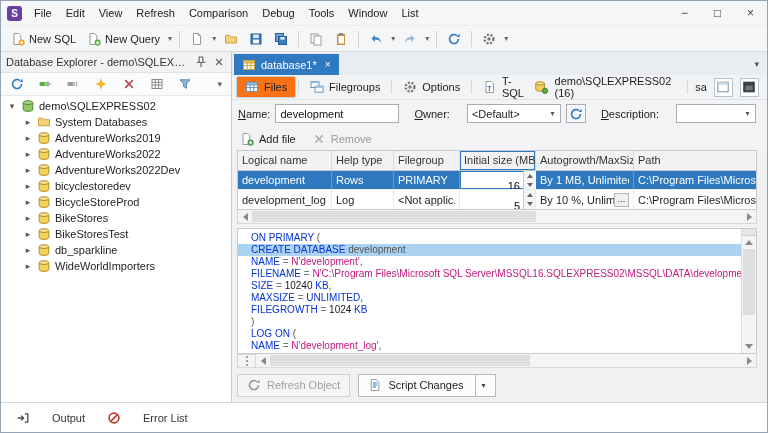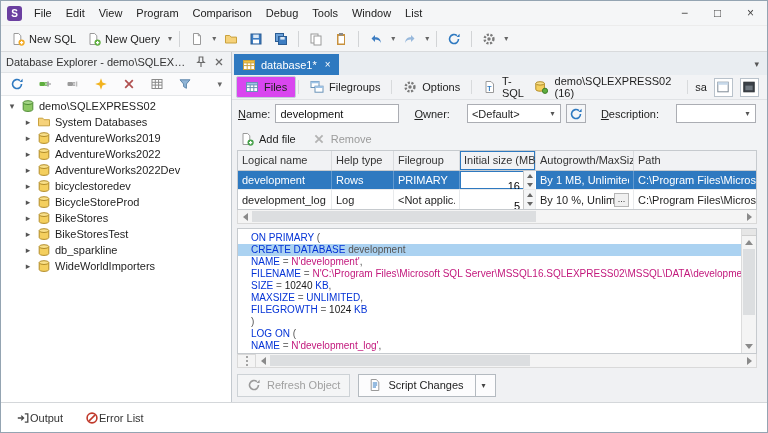--- a/index.html
+++ b/index.html
@@ -34,21 +34,21 @@
   .tree-row{height:16px;display:flex;align-items:center;gap:4px;white-space:nowrap;}
   .tree-arrow{width:10px;text-align:center;font-size:9px;color:#555;flex:none;}
   
   .main{flex:1;display:flex;flex-direction:column;min-width:0;min-height:0;}
   .doc-tabbar{height:23px;background:#e9edf1;display:flex;align-items:flex-end;padding-left:2px;flex:none;}
   .doc-tab{height:21px;background:var(--accent);color:#fff;display:flex;align-items:center;gap:5px;padding:0 8px;}
   .tab-close{font-size:10px;margin-left:3px;line-height:1;}
   .bar-caret{margin-left:auto;margin-right:8px;align-self:center;color:#555;font-size:9px;}
   .subtab-bar{height:25px;background:#f2f3f5;display:flex;align-items:center;padding:0 4px;border-bottom:1px solid #e0e2e5;flex:none;}
   .subtab{display:flex;align-items:center;gap:5px;padding:3px 8px;border:1px solid transparent;border-radius:2px;color:#222;}
-  .subtab.active{background:#d946ef;border-color:#c4cfd9;text-align:center;}
+  .subtab.active{background:#f97316;border-color:#c4cfd9;text-align:center;}
   .subtab-sep{width:1px;height:14px;background:#d8dadc;margin:0 2px;}
   .conn-area{margin-left:auto;display:flex;align-items:center;gap:7px;padding-right:4px;}
   .vsep{width:1px;height:14px;background:#d8dadc;}
   .layout-btn{width:21px;height:19px;border:1px solid #b9c2cb;background:#fff;display:flex;align-items:center;justify-content:center;}
   
   .form-row{height:27px;display:flex;align-items:center;padding:0 6px;gap:5px;background:#f2f3f5;flex:none;}
   label.mn u{text-decoration:underline;}
   input.txt{height:19px;border:1px solid #abadb3;padding:0 4px;font-size:11px;width:124px;background:#fff;color:#111;}
   .combo{height:19px;border:1px solid #abadb3;background:#fff;display:flex;align-items:center;padding-left:4px;margin-left:12px;}
   .combo .cv{flex:1;overflow:hidden;white-space:nowrap;}
@@ -109,34 +109,34 @@
   .sql-hscroll-row{margin:0 10px 0 5px;height:14px;display:flex;flex:none;}
   .grip{width:18px;background:#f4f4f4;border:1px solid #d9d9d9;border-right:none;display:flex;flex-direction:column;align-items:center;justify-content:center;gap:2px;flex:none;}
   .grip i{width:2px;height:2px;background:#8a8a8a;border-radius:50%;}
   
   .footer{height:34px;display:flex;align-items:center;gap:8px;padding-left:5px;background:#f0f1f3;flex:none;}
   .fbtn{height:23px;border:1px solid #b4bac0;background:#fcfcfd;display:flex;align-items:center;gap:6px;padding:0 9px;color:#222;}
   .fbtn.disabled{color:#a0a0a0;border-color:#cdd2d6;background:#f4f5f6;}
   .fsplit{border-left:1px solid #b4bac0;margin-left:5px;padding-left:6px;height:100%;display:flex;align-items:center;font-size:8px;color:#444;}
   
   .statusbar{height:30px;background:#fff;border-top:1px solid #d4d7da;display:flex;align-items:center;padding:0 6px;gap:4px;flex:none;}
-  .sb-item{display:flex;align-items:center;gap:0;padding:3px 9px;color:#333;}
+  .sb-item{display:flex;align-items:center;gap:22px;padding:3px 9px;color:#333;}
 </style>
 </head>
 <body>
 
 <div class="window">
 
   <div class="titlebar">
     <div class="logo">S</div>
     <div class="menubar" id="menubar">
         <div class="menu-item">File</div>
         <div class="menu-item">Edit</div>
         <div class="menu-item">View</div>
-        <div class="menu-item">Program</div>
+        <div class="menu-item">Refresh</div>
         <div class="menu-item">Comparison</div>
         <div class="menu-item">Debug</div>
         <div class="menu-item">Tools</div>
         <div class="menu-item">Window</div>
         <div class="menu-item">List</div>
       </div>
     <div class="win-controls">
       <div class="win-btn">−</div>
       <div class="win-btn">□</div>
       <div class="win-btn">×</div>

